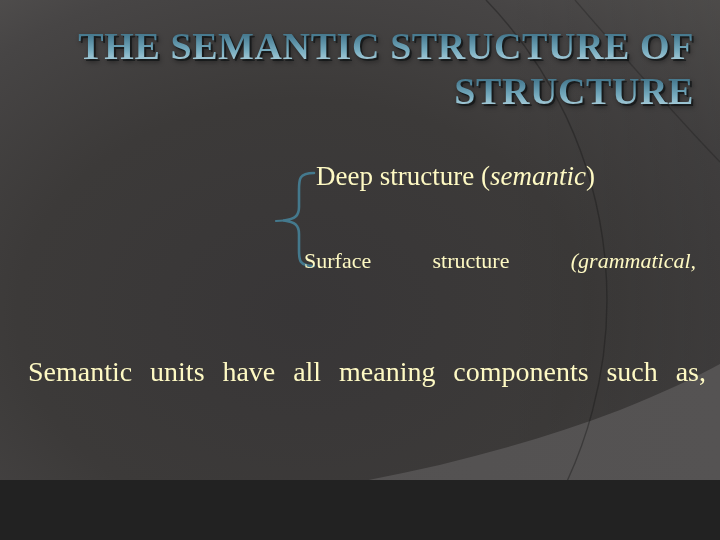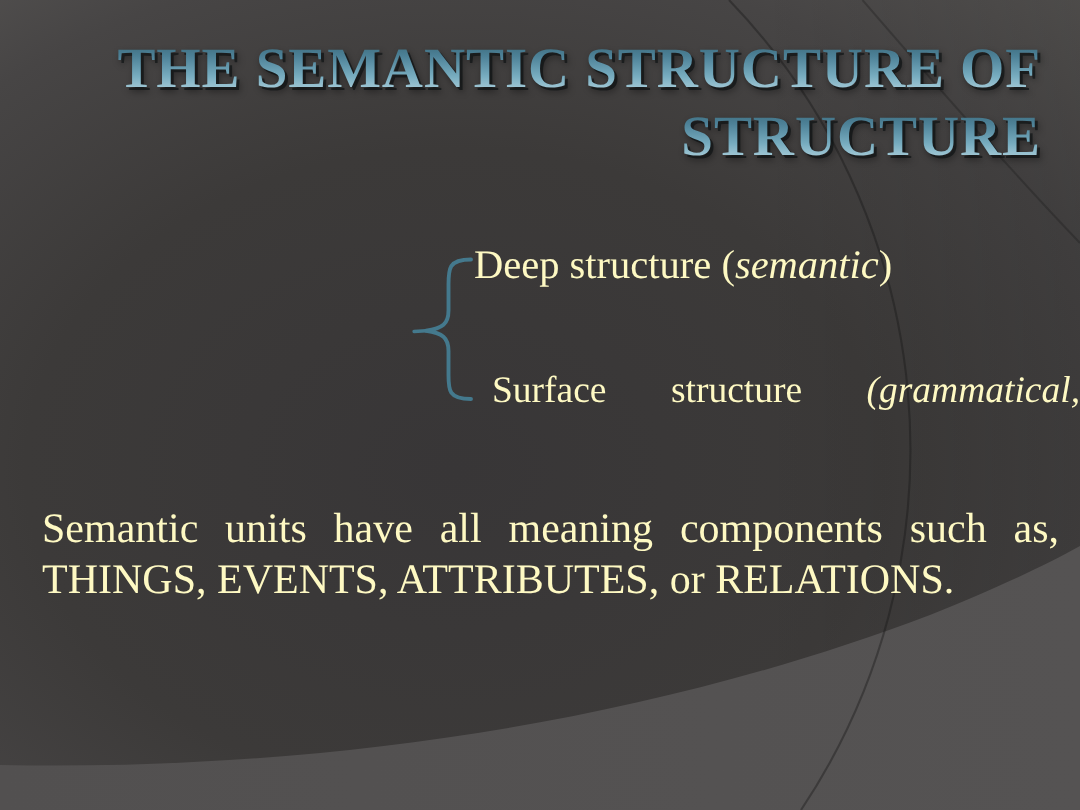--- a/index.html
+++ b/index.html
@@ -1,18 +1,18 @@
 <!DOCTYPE html>
 <html><head>
 <meta charset="utf-8">
 <style>
   html,body{margin:0;padding:0;background:#222;}
   .slide{
     position:relative;
-    width:720px;height:540px;
+    width:720px;height:480px;
     overflow:hidden;
     font-family:"Liberation Serif","DejaVu Serif",serif;
     background:#454343;
   }
   .bg{position:absolute;inset:0;z-index:0;}
   .txt{position:absolute;z-index:2;color:#fef9c3;}
 
   
   .title{
     position:absolute;z-index:2;
@@ -30,22 +30,22 @@
   @supports ((-webkit-background-clip:text) or (background-clip:text)){
     .title .grad{
       background:linear-gradient(180deg,#33606f 0%,#4d8197 30%,#78adc0 60%,#c4dee7 94%);
       -webkit-background-clip:text;background-clip:text;
       color:transparent;
     }
   }
 
   .root-label{left:28px;top:204px;font-size:27px;}
   .deep{left:316px;top:161px;font-size:27px;}
-  .surface{left:328px;top:244px;width:392px;font-size:25px;line-height:34px;}
-  .para{left:28px;top:336px;width:678px;font-size:28px;line-height:34px;}
+  .surface{left:304px;top:244px;width:392px;font-size:22px;line-height:34px;}
+  .para{left:28px;top:355px;width:678px;font-size:28px;line-height:34px;}
   .jline{text-align:justify;text-align-last:justify;}
   .it{font-style:italic;}
   .brace{position:absolute;z-index:1;left:270px;top:171px;width:48px;height:97px;}
 </style>
 </head>
 <body>
 
 <div class="slide">
 
   <svg class="bg" width="720" height="540" viewBox="0 0 720 540" preserveAspectRatio="none">
@@ -84,16 +84,15 @@
   </svg>
 
   <div class="txt deep"><span>Deep structure (</span><span class="it">semantic</span><span>)</span></div>
 
   <div class="txt surface">
     <div class="jline"><span>Surface structure</span> <span class="it">(grammatical,</span></div>
   </div>
 
   <div class="txt para">
     <div class="jline">Semantic units have all meaning components such as,</div>
-    <div>THINGS, EVENTS, ATTRIBUTES, or RELATIONS.</div>
   </div>
 
 </div>
 
 </body></html>

